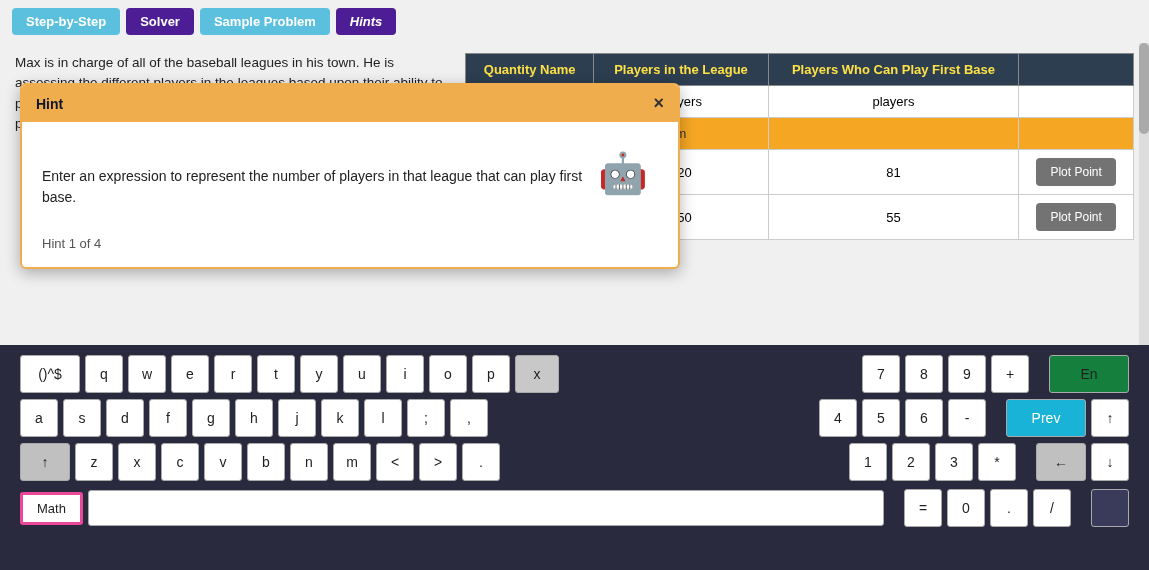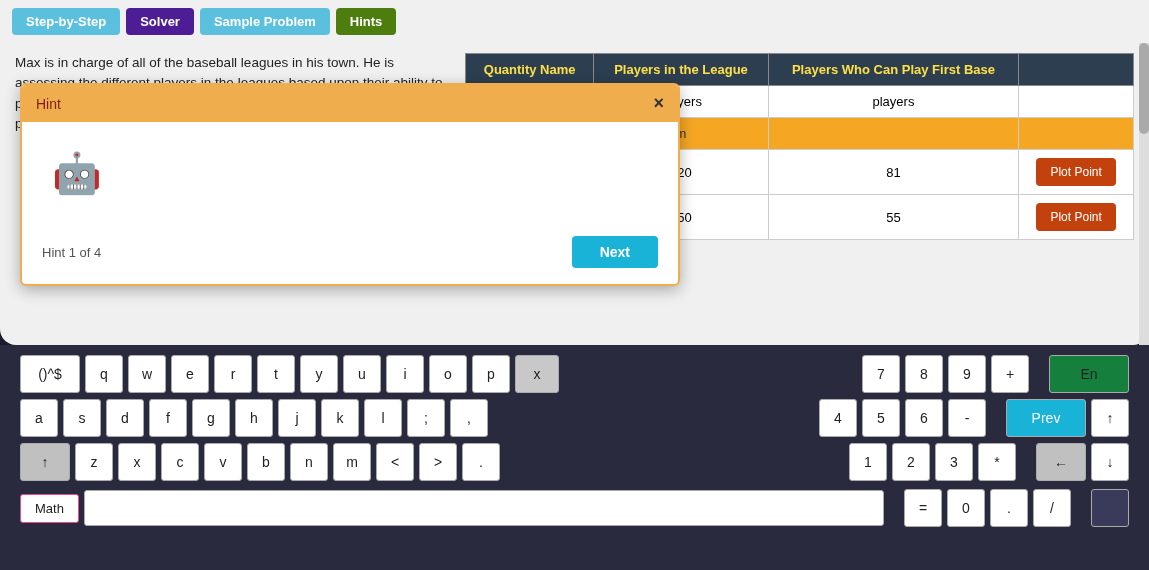--- a/index.html
+++ b/index.html
@@ -13,21 +13,20 @@
     }
 
     
     .main-content {
       background: #f0f0f0;
       width: 100%;
       height: 345px;
       position: relative;
       display: flex;
       flex-direction: column;
-      border-radius: 16px;
     }
 
     
     .top-nav {
       background: #f0f0f0;
       padding: 8px 12px;
       display: flex;
       gap: 6px;
       align-items: center;
     }
@@ -37,21 +36,21 @@
       border-radius: 4px;
       border: none;
       cursor: pointer;
       font-size: 13px;
       font-weight: bold;
     }
 
     .btn-step { background: #5bc0de; color: white; }
     .btn-solver { background: #4c1d95; color: white; }
     .btn-sample { background: #5bc0de; color: white; text-align: center; }
-    .btn-hints { background: #4d7c0f; color: white; }
+    .btn-hints { background: #4c1d95; color: white; font-style: italic; }
 
     
     .content-area {
       display: flex;
       flex: 1;
       padding: 10px 15px;
       gap: 20px;
       position: relative;
     }
 
@@ -89,21 +88,21 @@
       border: 1px solid #ccc;
       background: white;
     }
 
     .data-table tr.highlight td {
       background: #f5a623;
       color: #333;
     }
 
     .plot-btn {
-      background: #c2410c;
+      background: #737373;
       color: white;
       border: none;
       padding: 7px 14px;
       border-radius: 4px;
       cursor: pointer;
       font-size: 12px;
       white-space: nowrap;
     }
 
     
@@ -122,23 +121,23 @@
     .hint-header {
       background: #f0ad4e;
       padding: 8px 14px;
       display: flex;
       justify-content: space-between;
       align-items: center;
       border-radius: 4px 4px 0 0;
     }
 
     .hint-header span {
-      font-weight: normal;
+      font-weight: bold;
       font-size: 14px;
-      color: #7f1d1d;
+      color: #0f172a;
     }
 
     .hint-close {
       background: none;
       border: none;
       cursor: pointer;
       font-size: 18px;
       color: #333;
       font-weight: bold;
     }
@@ -258,21 +257,21 @@
 
     .keyboard-bottom {
       display: flex;
       gap: 5px;
       align-items: center;
       margin-top: 2px;
     }
 
     .math-btn {
       background: white;
-      border: 1px solid #ec4899;
+      border: 3px solid #ec4899;
       border-radius: 3px;
       padding: 6px 14px;
       font-size: 13px;
       cursor: pointer;
       color: #222;
     }
 
     .text-input-bar {
       flex: 1;
       height: 36px;
@@ -361,25 +360,25 @@
         </tbody>
       </table>
     </div>
 
     <div class="hint-overlay">
       <div class="hint-header">
         <span>Hint</span>
         <button class="hint-close">×</button>
       </div>
       <div class="hint-body">
+        <div class="hint-text">Enter an expression to represent the number of players in that league that can play first base.</div>
         <div class="hint-robot">🤖</div>
       </div>
       <div class="hint-footer">
         <span class="hint-counter">Hint 1 of 4</span>
-        <button class="next-btn">Next</button>
       </div>
     </div>
   </div>
 </div>
 
 <div class="keyboard-area">
 
   <div class="keyboard-row">
     <div class="key key-wide">()^$</div>
 

